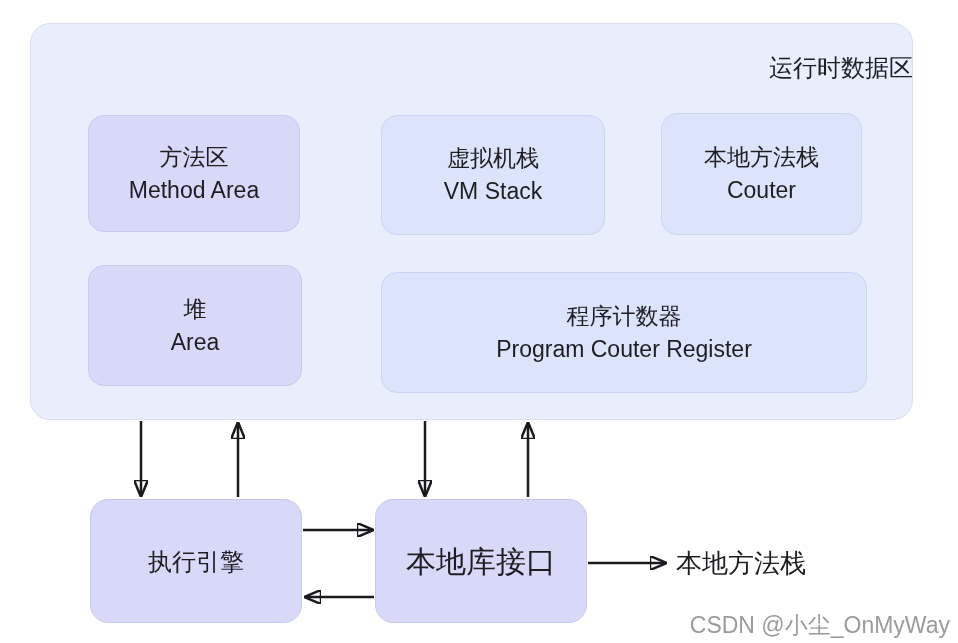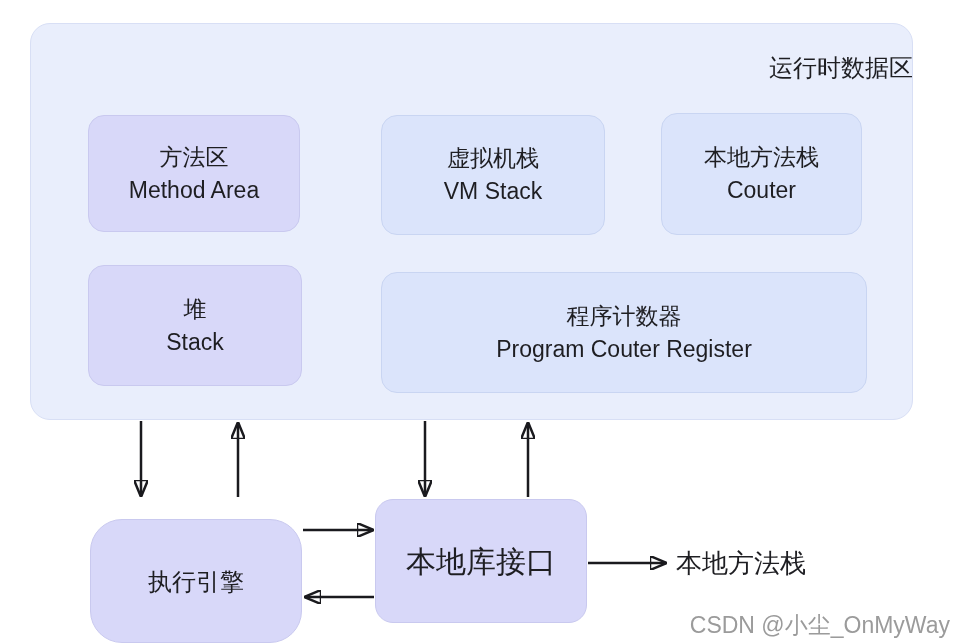--- a/index.html
+++ b/index.html
@@ -58,21 +58,21 @@
   }
   .lavender { background: var(--lavender-box-fill); border: 1px solid var(--lavender-box-border); }
   .blue     { background: var(--blue-box-fill);     border: 1px solid var(--blue-box-border); }
 
   .box-method-area   { left: 88px;  top: 115px; width: 212px; height: 117px; }
   .box-vm-stack      { left: 381px; top: 115px; width: 224px; height: 120px; }
   .box-native-stack  { left: 661px; top: 113px; width: 201px; height: 122px; }
   .box-heap          { left: 88px;  top: 265px; width: 214px; height: 121px; }
   .box-pc-register   { left: 381px; top: 265px; width: 486px; height: 121px; margin-top: 7px; }
 
-  .box-engine           { left: 90px;  top: 499px; width: 212px; height: 124px; font-size: 24px; border-radius: 32px; margin-top: 20px; }
+  .box-engine           { left: 90px;  top: 499px; width: 212px; height: 124px; font-size: 24px; border-radius: 18px; }
   .box-native-interface { left: 375px; top: 499px; width: 212px; height: 124px; font-size: 30px; border-radius: 18px; }
 
   .native-library-label {
     position: absolute;
     left: 676px; top: 546px;
     font-size: 26px;
     line-height: 34px;
     color: var(--text);
     white-space: nowrap;
   }
@@ -111,21 +111,21 @@
     <div>VM Stack</div>
   </div>
 
   <div class="box blue box-native-stack">
     <div>本地方法栈</div>
     <div>Couter</div>
   </div>
 
   <div class="box lavender box-heap">
     <div>堆</div>
-    <div>Stack</div>
+    <div>Area</div>
   </div>
 
   <div class="box blue box-pc-register">
     <div>程序计数器</div>
     <div>Program Couter Register</div>
   </div>
 
   <div class="box lavender box-engine">
     <div>执行引擎</div>
   </div>

